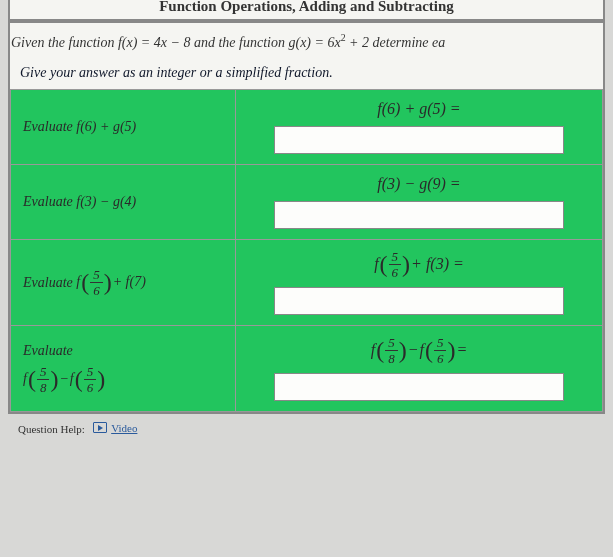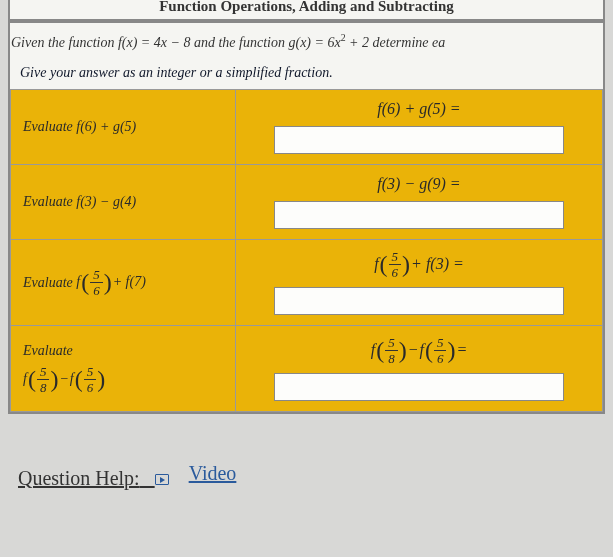--- a/index.html
+++ b/index.html
@@ -43,21 +43,21 @@
       color: #0f172a;
     }
     .problem-table {
       width: 100%;
       border-collapse: collapse;
     }
     .problem-table td {
       border: 1.5px solid #999;
       vertical-align: middle;
       padding: 10px 12px;
-      background: #eab308;
+      background: #22c55e;
     }
     .left-cell {
       width: 38%;
       font-size: 14px;
     }
     .right-cell {
       width: 62%;
       text-align: center;
     }
     .eval-label { font-style: italic; }
@@ -96,31 +96,29 @@
       line-height: 1;
     }
     .paren { font-size: 24px; font-style: normal; }
     .big-expr {
       display: inline-flex;
       align-items: center;
       gap: 1px;
     }
     .help-line {
       padding: 8px 10px 0 10px;
-      font-size: 20px;
+      font-size: 11px;
       color: #333;
-      text-decoration: underline;
     }
     .video-link {
       color: #2a5a9c;
       text-decoration: underline;
       display: inline-flex;
-      align-items: flex-end;
-      gap: 20px;
-      margin-top: 40px;
+      align-items: flex-start;
+      gap: 4px;
     }
     .play-icon {
       display: inline-block;
       width: 14px; height: 11px;
       border: 1.5px solid #2a5a9c;
       position: relative;
       border-radius: 1px;
     }
     .play-icon::after {
       content: '';

